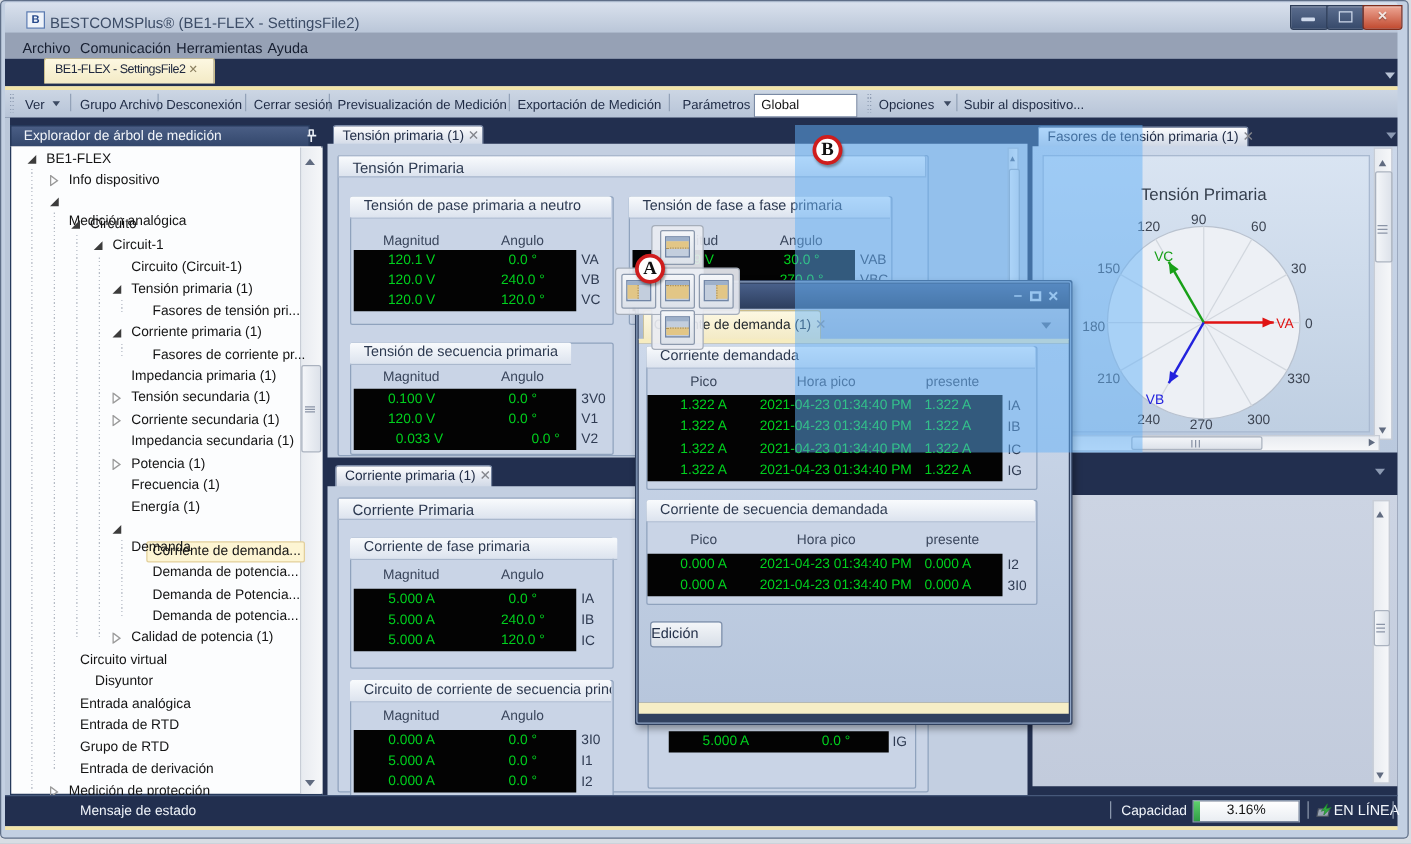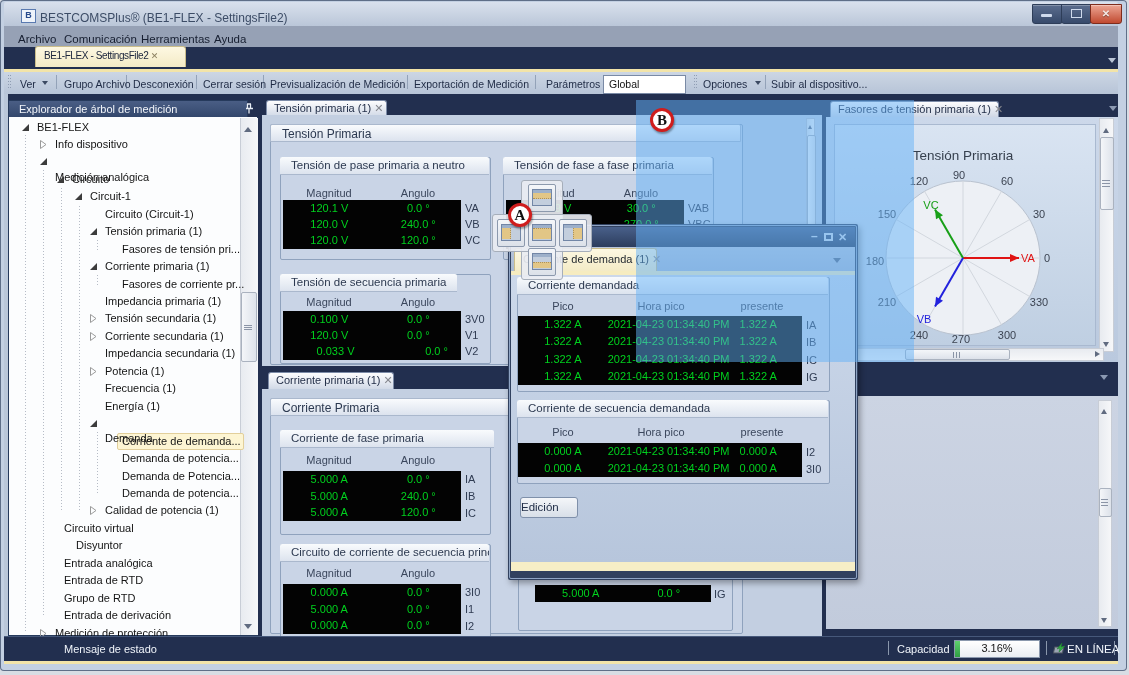--- a/index.html
+++ b/index.html
@@ -34,21 +34,21 @@
 <div class="ab" style="left:1041px;top:14px;width:11px;height:3px;background:#cfdaec;border-radius:1px;"></div>
 <div class="ab" style="left:1061px;top:4px;width:29px;height:18px;background:linear-gradient(#5b6d8e,#374a6b);border:1px solid #2d3d58;border-radius:0 0 3px 3px;box-shadow:inset 0 1px 0 rgba(255,255,255,.25);"></div>
 <div class="ab" style="left:1071px;top:9px;width:9px;height:7px;border:1.5px solid #cfdaec;background:transparent;"></div>
 <div class="ab" style="left:1090px;top:4px;width:30px;height:18px;background:linear-gradient(#eda694,#c14a30);border:1px solid #7e2c1c;border-radius:0 0 3px 3px;font-size:10px;font-weight:bold;color:#f4e8e4;text-align:center;line-height:17px;text-shadow:0 1px 1px rgba(0,0,0,.4);box-shadow:inset 0 1px 0 rgba(255,255,255,.35);">✕</div>
 <div class="ab" style="left:4px;top:26px;width:1114px;height:21px;background:#96a1b5;"></div>
 <div class="ab" style="left:18px;top:33px;white-space:nowrap;font-size:11.5px;color:#161e30;">Archivo</div>
 <div class="ab" style="left:64px;top:33px;white-space:nowrap;font-size:11.5px;color:#161e30;">Comunicación</div>
 <div class="ab" style="left:141px;top:33px;white-space:nowrap;font-size:11.5px;color:#161e30;">Herramientas</div>
 <div class="ab" style="left:214px;top:33px;white-space:nowrap;font-size:11.5px;color:#161e30;">Ayuda</div>
 <div class="ab nav tex" style="left:4px;top:47px;width:1114px;height:22px;"></div>
-<div class="ctab" style="left:35px;top:46px;width:124px;height:17px;font-size:10px;letter-spacing:-0.4px;padding:3px 17px 0 8px;color:#20293f;">BE1-FLEX - SettingsFile2 <span class="x" style="color:#8a7f5f;font-size:9px;letter-spacing:0">✕</span></div>
+<div class="ctab" style="left:35px;top:46px;width:124px;height:17px;font-size:10px;letter-spacing:-0.4px;padding:3px 3px 0 8px;color:#20293f;">BE1-FLEX - SettingsFile2 <span class="x" style="color:#8a7f5f;font-size:9px;letter-spacing:0">✕</span></div>
 <div class="ab" style="left:1108px;top:58px;width:0;height:0;border:4px solid transparent;border-top:5px solid #b9c4d6;"></div>
 <div class="ab" style="left:4px;top:68.5px;width:1114px;height:3px;background:#f2e4a9;"></div>
 <div class="ab" style="left:4px;top:71.5px;width:1114px;height:22.5px;background:linear-gradient(#ccd6e4,#b7c4d7);"></div>
 <div class="ab" style="left:8px;top:75px;width:3px;height:15px;background-image:repeating-linear-gradient(#8f9db3 0 1px,transparent 1px 3px);width:1px;"></div>
 <div class="ab" style="left:10px;top:75px;width:1px;height:15px;background-image:repeating-linear-gradient(#8f9db3 0 1px,transparent 1px 3px);"></div>
 <div class="ab" style="left:20px;top:78px;white-space:nowrap;color:#1e2a44;font-size:10.5px;">Ver</div>
 <div class="ab" style="left:42px;top:81px;width:0;height:0;border:3.5px solid transparent;border-top:4.5px solid #3c4a62;"></div>
 <div class="ab" style="left:56px;top:75px;width:1px;height:14px;background:#93a2b8;"></div>
 <div class="ab" style="left:126px;top:75px;width:1px;height:14px;background:#93a2b8;"></div>
 <div class="ab" style="left:196px;top:75px;width:1px;height:14px;background:#93a2b8;"></div>

